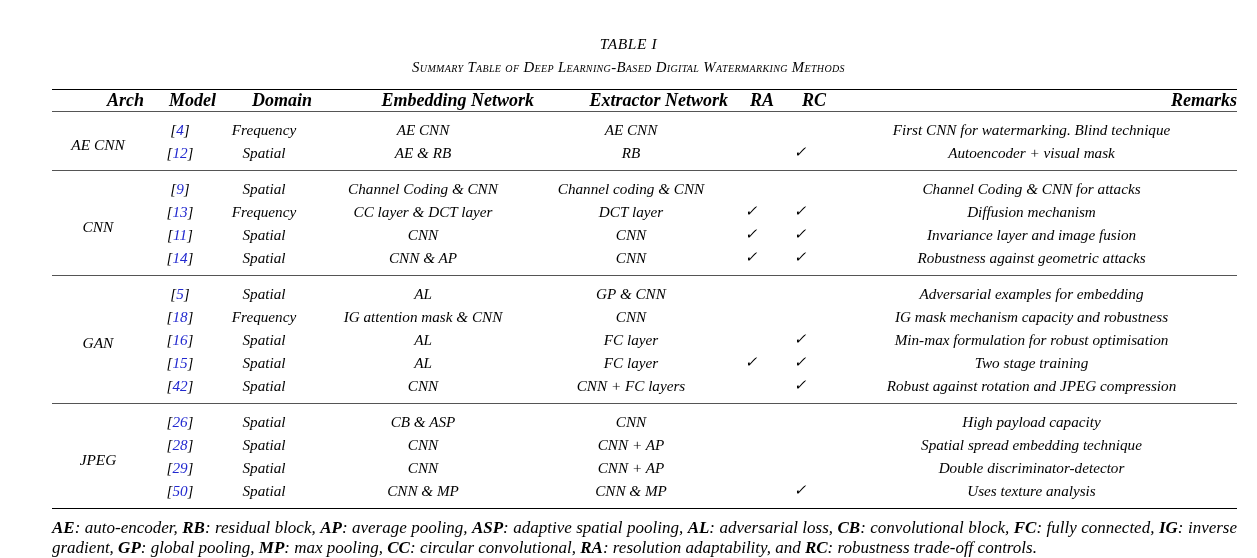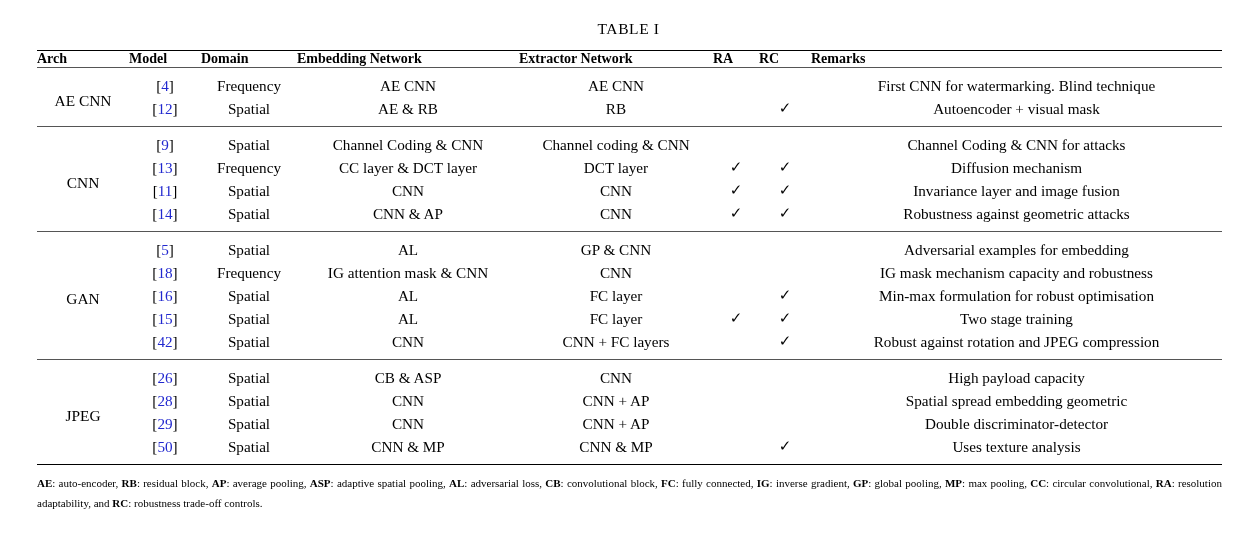--- a/index.html
+++ b/index.html
@@ -14,21 +14,22 @@
     font-family: "Liberation Serif", "DejaVu Serif", serif;
     color: #000000;
     overflow: hidden;
   }
 
   .page {
     position: relative;
     width: 1257px;
     height: 558px;
     box-sizing: border-box;
-    padding: 1px;
+    padding: 16px;
+    font-style: italic;
   }
 
   
   .caption-block {
     text-align: center;
     padding-top: 18px;
   }
   .table-number {
     font-size: 15.5px;
     letter-spacing: 0.6px;
@@ -56,23 +57,23 @@
     vertical-align: middle;
   }
 
   .rule-top td { border-top: 1.6px solid #000; height: 0; padding: 0; font-size: 0; line-height: 0;}
   .rule-head td { border-top: 1.1px solid #555; height: 0; padding: 0; font-size: 0; line-height: 0;}
   .rule-mid td { border-top: 1.1px solid #555; height: 0; padding: 0; font-size: 0; line-height: 0;}
   .rule-bot td { border-top: 1.6px solid #000; height: 0; padding: 0; font-size: 0; line-height: 0;}
 
   thead th {
     font-weight: bold;
-    font-size: 14px;
+    font-size: 18px;
     padding: 7px 0 8px 0;
-    text-align: left;
+    text-align: right;
     white-space: nowrap;
   }
 
   tbody td {
     text-align: center;
     height: 23px;
     line-height: 23px;
     white-space: nowrap;
   }
   tbody tr.first-in-block td { padding-top: 6px; }
@@ -97,33 +98,34 @@
   col.c-embed   { width: 222px; }
   col.c-extract { width: 194px; }
   col.c-ra      { width: 46px;  }
   col.c-rc      { width: 52px;  }
   col.c-remarks { width: 411px; }
 
   
   .footnote {
     margin: 9px 36px 0 36px;
     width: 1185px;
-    font-size: 11px;
+    font-size: 17px;
     line-height: 19.5px;
     text-align: justify;
   }
   .footnote b { font-weight: bold; }
 </style>
 </head>
 <body>
 
 <div class="page">
 
   <div class="caption-block">
     <div class="table-number">TABLE I</div>
+    <div class="table-title">Summary Table of Deep Learning-Based Digital Watermarking Methods</div>
   </div>
 
   <div class="tablewrap">
     <table class="main">
       <colgroup>
         <col class="c-arch">
           <col class="c-model">
           <col class="c-domain">
         <col class="c-embed">
           <col class="c-extract">
@@ -271,21 +273,21 @@
             <td class="check"></td>
             <td>High payload capacity</td>
           </tr>
           <tr>
             <td class="model"><span class="cite-b">[</span><span class="cite-n">28</span><span class="cite-b">]</span></td>
             <td>Spatial</td>
             <td>CNN</td>
             <td>CNN + AP</td>
             <td class="check"></td>
             <td class="check"></td>
-            <td>Spatial spread embedding geometric</td>
+            <td>Spatial spread embedding technique</td>
           </tr>
           <tr>
             <td class="model"><span class="cite-b">[</span><span class="cite-n">29</span><span class="cite-b">]</span></td>
             <td>Spatial</td>
             <td>CNN</td>
             <td>CNN + AP</td>
             <td class="check"></td>
             <td class="check"></td>
             <td>Double discriminator-detector</td>
           </tr>

